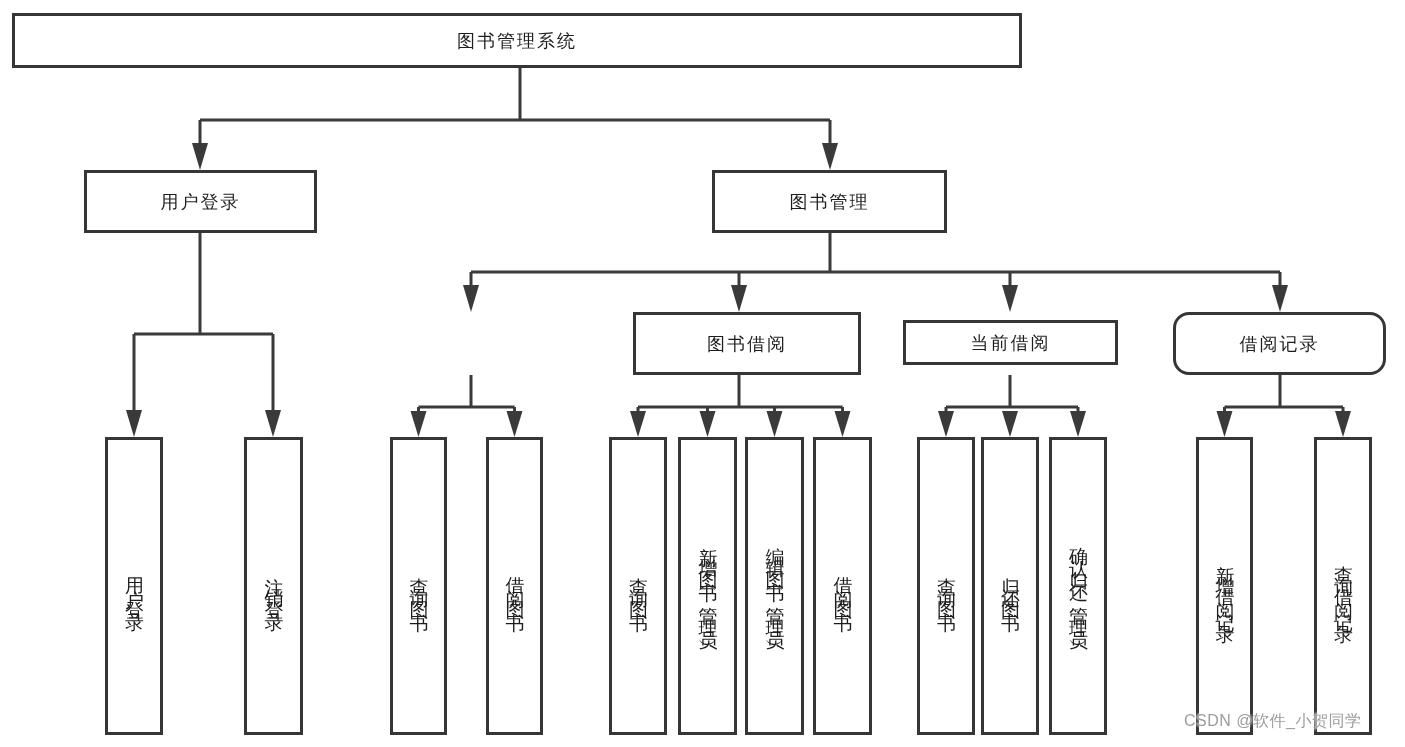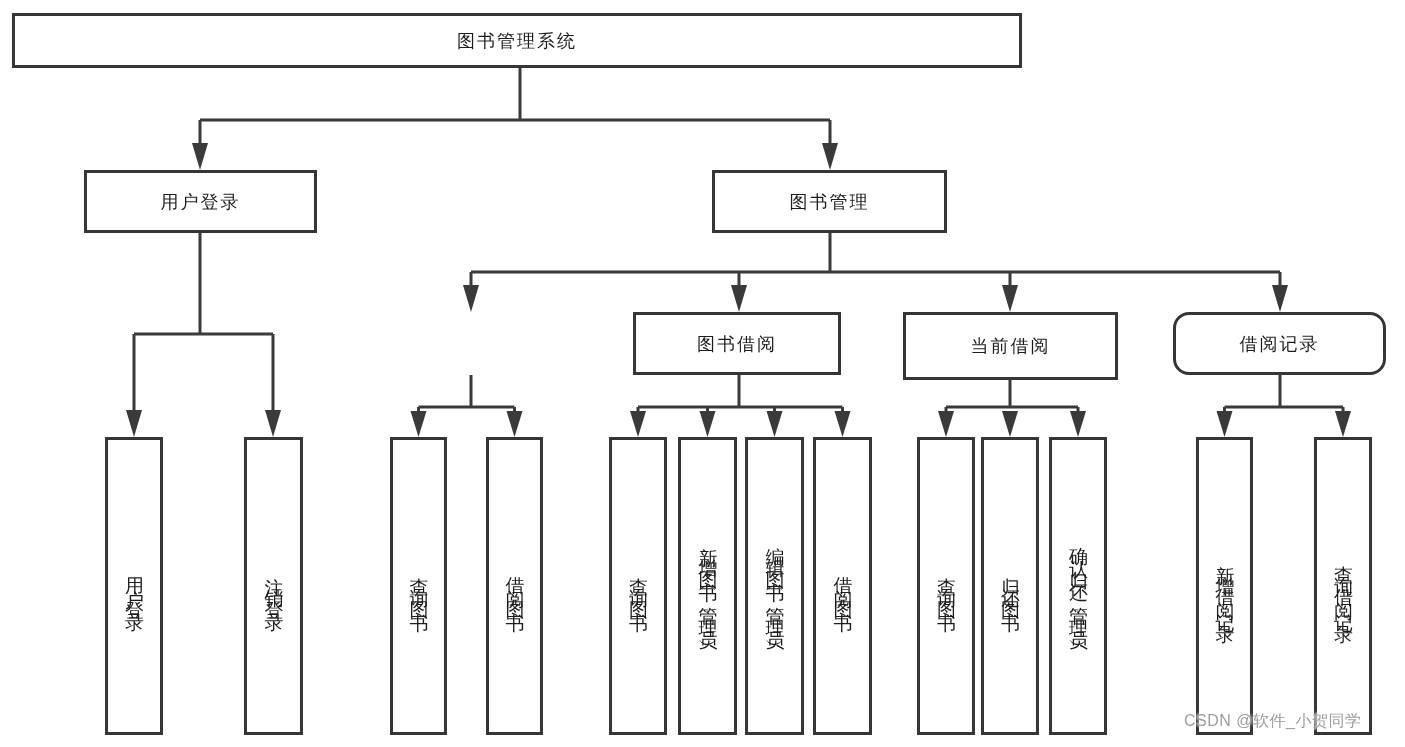--- a/index.html
+++ b/index.html
@@ -41,22 +41,22 @@
     text-orientation: mixed;
     font-size: 19px;
     letter-spacing: 12px;
     line-height: 1.2;
     white-space: nowrap;
   }
   .node-root    { left: 12px;   top: 13px;  width: 1010px; height: 55px; }
   .node-l2a     { left: 84px;   top: 170px; width: 233px;  height: 63px; }
   .node-l2b     { left: 712px;  top: 170px; width: 235px;  height: 63px; }
   .node-l3a     { left: 364px;  top: 312px; width: 214px;  height: 63px; }
-  .node-l3b     { left: 633px;  top: 312px; width: 208px;  height: 63px; }
-  .node-l3c     { left: 903px;  top: 312px; width: 215px;  height: 68px; }
+  .node-l3b     { left: 633px;  top: 312px; width: 228px;  height: 63px; }
+  .node-l3c     { left: 903px;  top: 320px; width: 215px;  height: 45px; }
   .node-l3d     { left: 1173px; top: 312px; width: 213px;  height: 63px; border-radius: 16px; }
   .leaf { top: 437px; height: 298px; }
   .leaf-a1 { left: 105px;  width: 58px; }
   .leaf-a2 { left: 244px;  width: 59px; }
   .leaf-b1 { left: 390px;  width: 57px; }
   .leaf-b2 { left: 486px;  width: 57px; }
   .leaf-c1 { left: 609px;  width: 58px; }
   .leaf-c2 { left: 678px;  width: 59px; }
   .leaf-c3 { left: 745px;  width: 59px; }
   .leaf-c4 { left: 813px;  width: 59px; }

